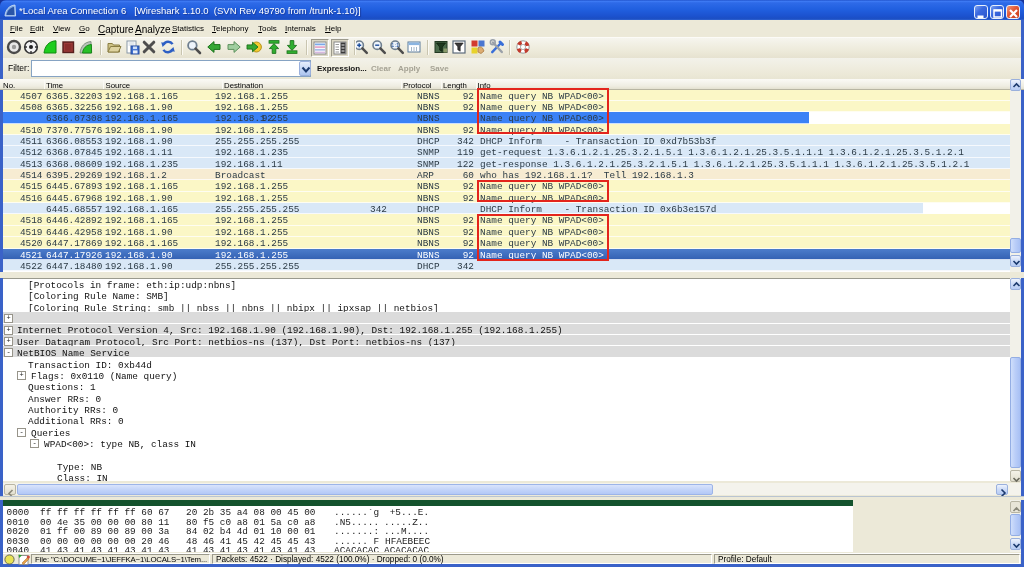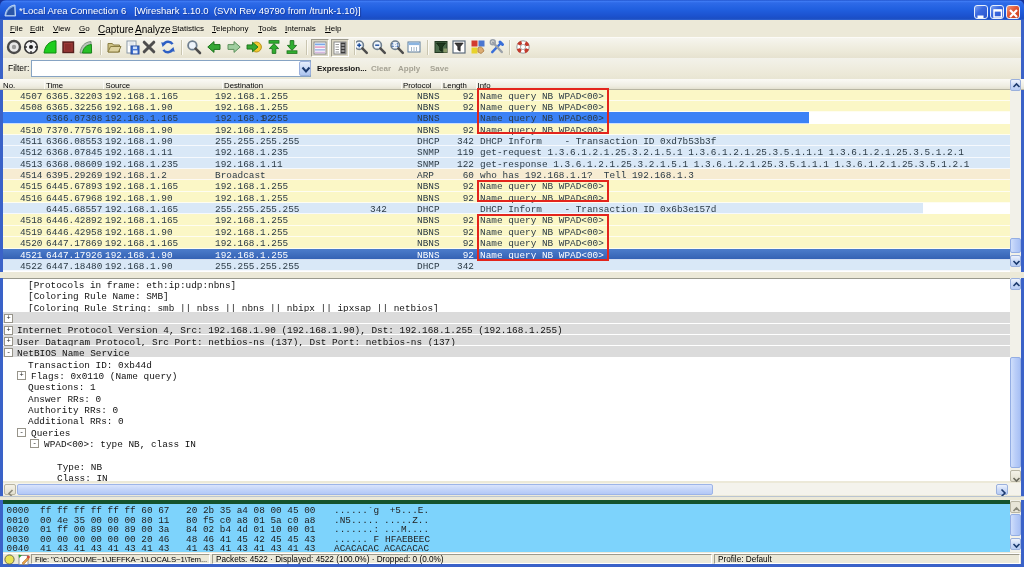--- a/index.html
+++ b/index.html
@@ -403,21 +403,21 @@
       </svg></div>
 <div class="ab" style="left:3px;top:483px;width:1018px;height:12px;background:#f4f3ec"></div>
 <div class="ab" style="left:4px;top:483.5px;width:12px;height:11px;background:linear-gradient(#f4f2e8,#e3e0d0);border:1px solid #b8b5a4;border-radius:2px"><svg width="12" height="11">
         <path d="M7.5,2 L4,5.5 L7.5,9" fill="none" stroke="#8a887a" stroke-width="1.6"></path>
       </svg></div>
 <div class="ab" style="left:17px;top:483.5px;width:696px;height:11px;background:linear-gradient(#d9e4fc,#c2d3f9 55%,#b3c8f6);border:1px solid #9cb4e8;border-radius:2px"></div>
 <div class="ab" style="left:996px;top:483.5px;width:12px;height:11.5px;background:linear-gradient(#eef3fd,#cfddf8 45%,#b7ccf4);border:1px solid #9ab0dd;border-radius:2px"><svg width="12" height="12">
         <path d="M4.5,2.5 L8,6 L4.5,9.5" fill="none" stroke="#1c3a6e" stroke-width="1.6"></path>
       </svg></div>
 <div class="ab" style="left:0;top:495.5px;width:1024px;height:4.5px;background:#ece9d8;border-top:1px solid #b9c4d0"></div>
-<div class="ab" style="left:3px;top:500px;width:1007px;height:52px;background:#7dd3fc;border-top:4px solid #14532d;overflow:hidden">
+<div class="ab" style="left:3px;top:500px;width:850px;height:52px;background:#ffffff;border-top:6px solid #14532d;overflow:hidden">
 <div class="dmono" style="position:absolute;left:3.5px;top:1.20px;color:#222">0000</div>
 <div class="dmono" style="position:absolute;left:37px;top:1.20px;color:#222">ff ff ff ff ff ff 60 67</div>
 <div class="dmono" style="position:absolute;left:183px;top:1.20px;color:#222">20 2b 35 a4 08 00 45 00</div>
 <div class="dmono" style="position:absolute;left:331px;top:1.20px;color:#222">......`g</div>
 <div class="dmono" style="position:absolute;left:381px;top:1.20px;color:#222"> +5...E.</div>
 <div class="dmono" style="position:absolute;left:3.5px;top:10.65px;color:#222">0010</div>
 <div class="dmono" style="position:absolute;left:37px;top:10.65px;color:#222">00 4e 35 00 00 00 80 11</div>
 <div class="dmono" style="position:absolute;left:183px;top:10.65px;color:#222">80 f5 c0 a8 01 5a c0 a8</div>
 <div class="dmono" style="position:absolute;left:331px;top:10.65px;color:#222">.N5.....</div>
 <div class="dmono" style="position:absolute;left:381px;top:10.65px;color:#222">.....Z..</div>

